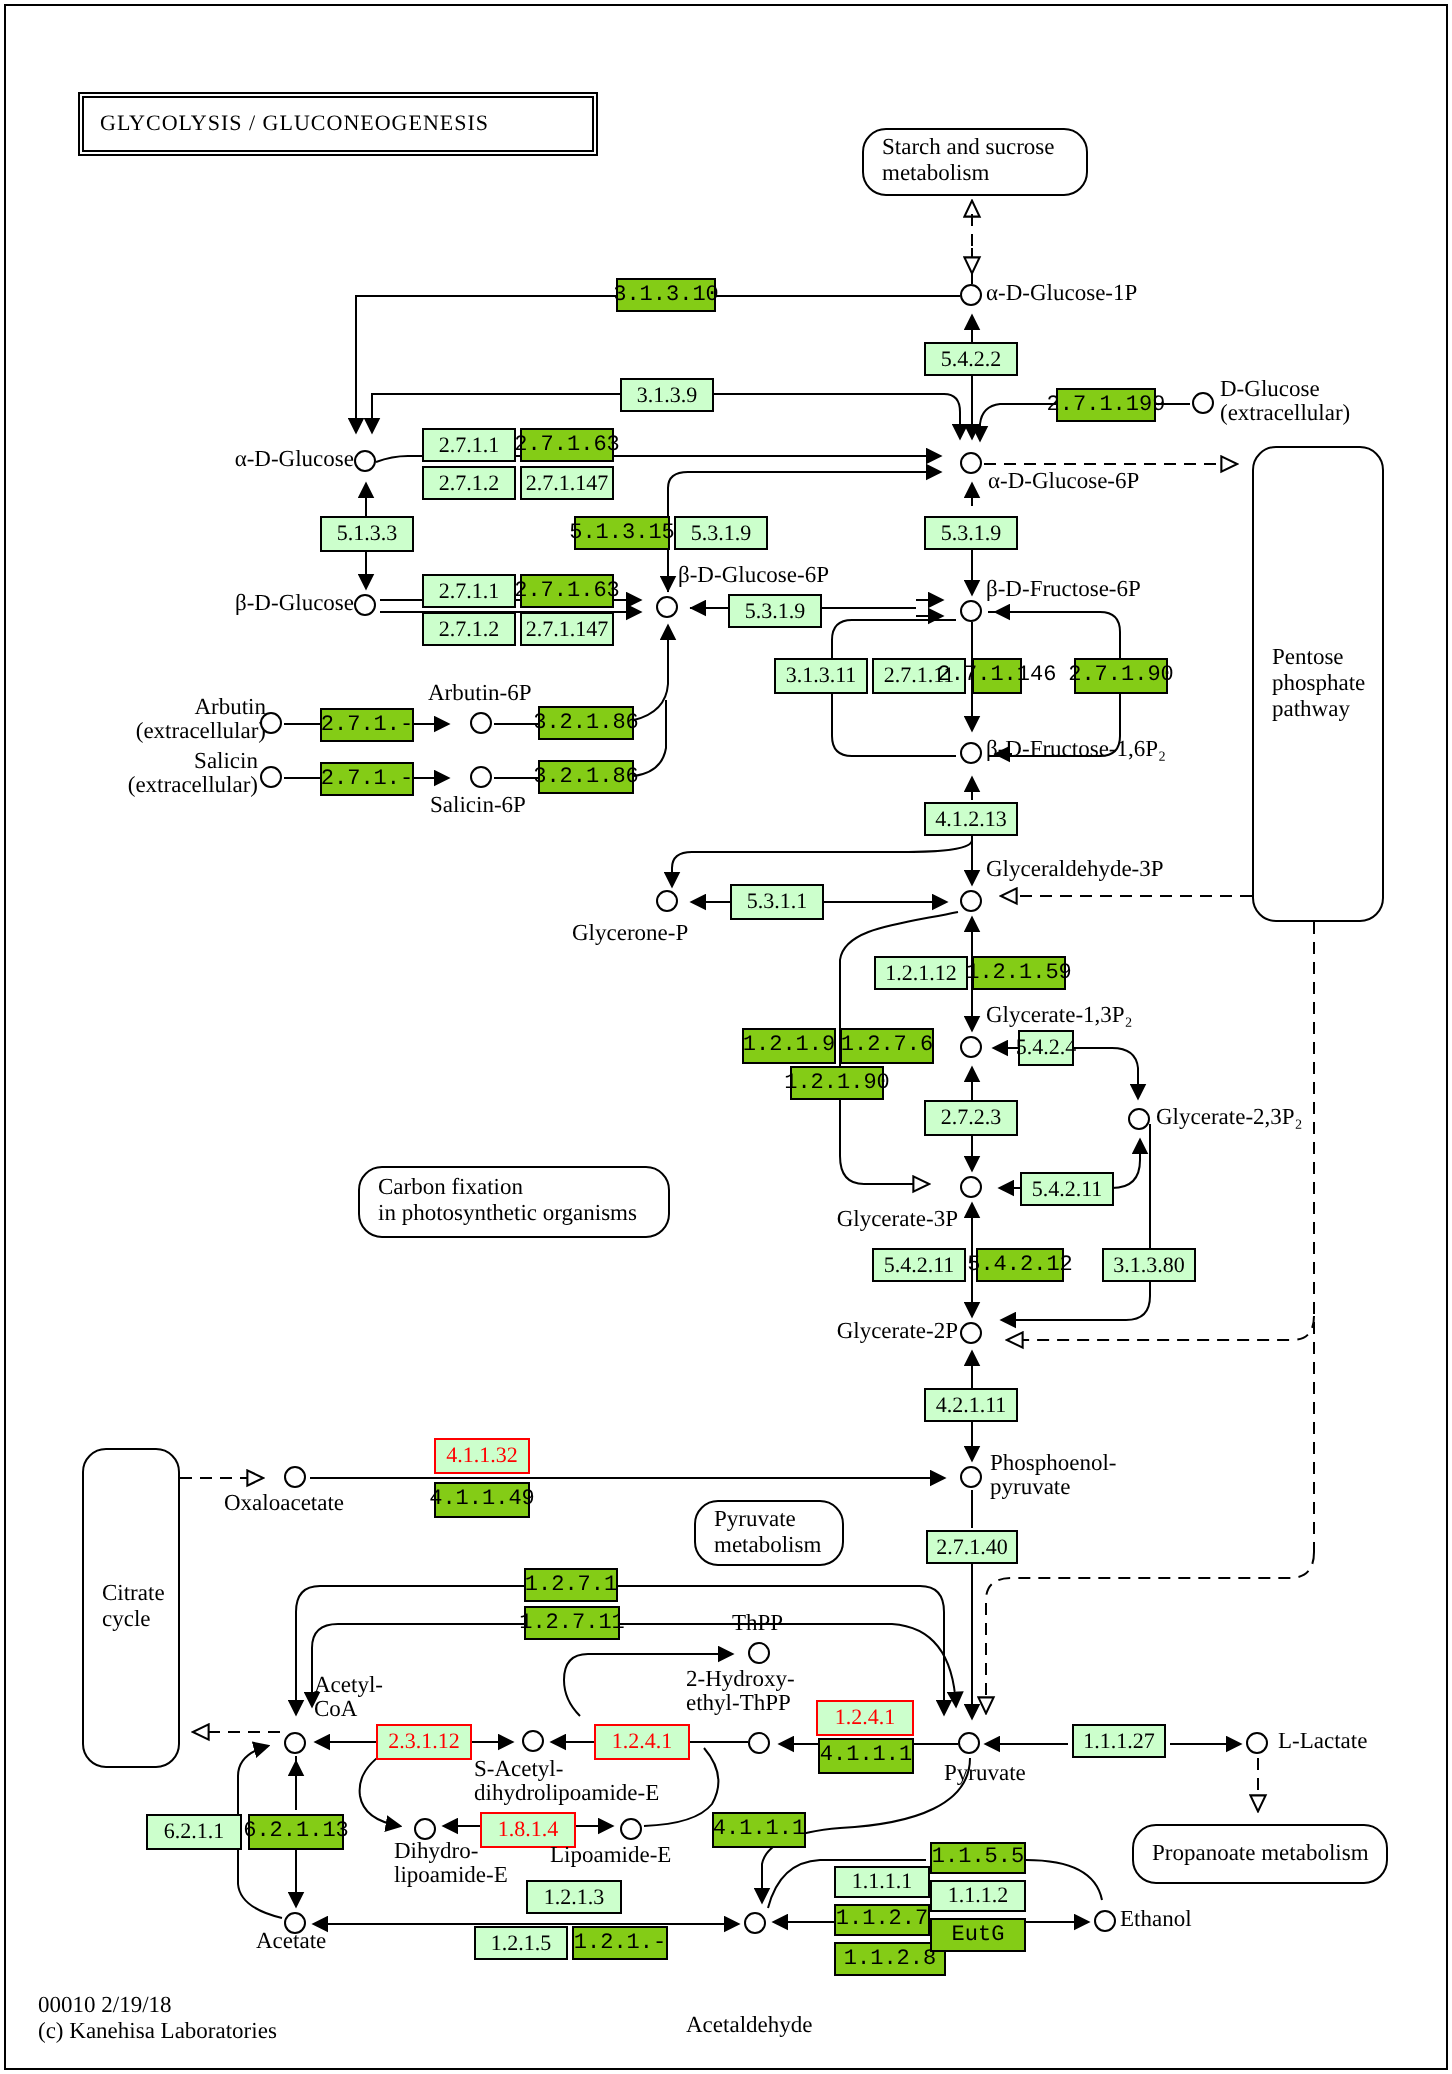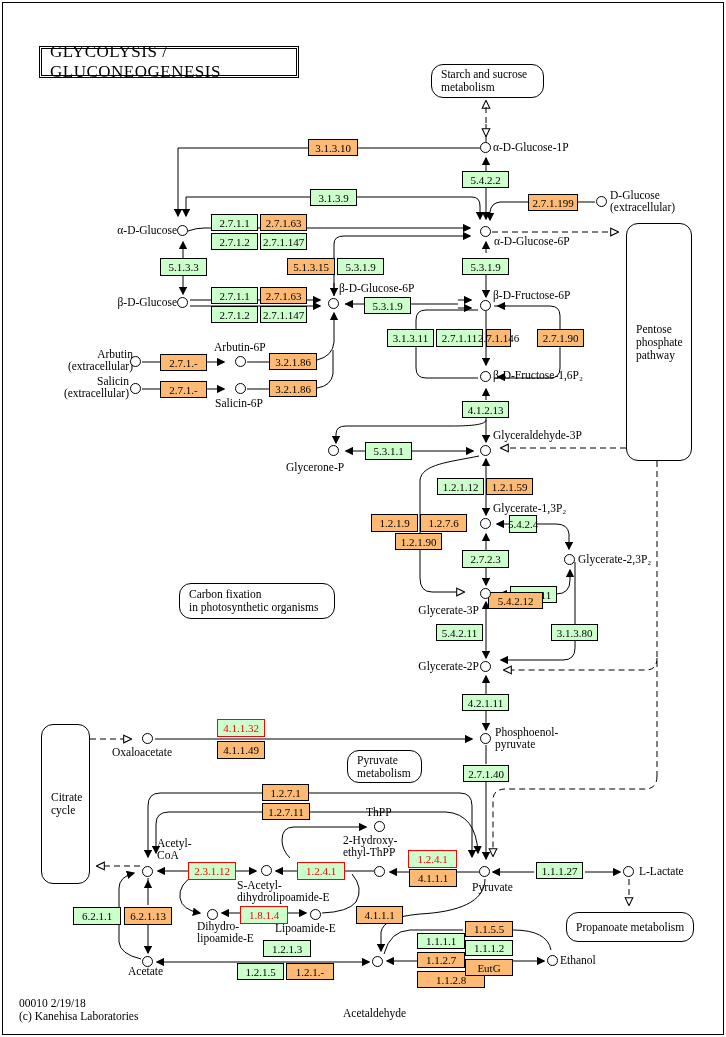--- a/index.html
+++ b/index.html
@@ -4,30 +4,30 @@
 <style>
   html,body{margin:0;padding:0;background:#fff;}
   #canvas{position:relative;width:726px;height:1037px;background:#fff;overflow:hidden;
           font-family:"Liberation Serif","DejaVu Serif",serif;color:#000;}
   #frame{position:absolute;left:2px;top:2px;width:720px;height:1031px;border:1px solid #000;}
   #conn{position:absolute;left:0;top:0;z-index:1;}
   .lbl{position:absolute;z-index:3;font-size:11.5px;line-height:12px;white-space:pre-line;}
   .lbl.r{text-align:right;}
   .ebox{position:absolute;z-index:2;display:flex;align-items:center;justify-content:center;
         font-size:11px;background:var(--green);border:1px solid #000;box-sizing:border-box;}
-  .ebox.w{background:#fdba74;}
+  .ebox.w{background:#84cc16;font-family:Liberation Mono, monospace;}
   .ebox.r{background:var(--green);border-color:var(--red);color:var(--red);}
   .pbox{position:absolute;z-index:2;background:#fff;border:1px solid #000;border-radius:12px;
         box-sizing:border-box;display:flex;align-items:center;font-size:11.5px;line-height:13px;
         white-space:pre-line;padding-left:9px;padding-right:4px;}
   .met{position:absolute;z-index:4;width:9px;height:9px;border:1.5px solid #000;border-radius:50%;
        background:#fff;box-sizing:content-box;}
   #title-box{position:absolute;left:41px;top:48px;width:246px;height:26px;z-index:3;
              border:1px solid #000;outline:1px solid #000;outline-offset:1px;background:#fff;
-             display:flex;align-items:center;padding-left:8px;font-size:17px;letter-spacing:.5px;}
+             display:flex;align-items:center;padding-left:8px;font-size:11px;letter-spacing:.5px;}
   #footer{position:absolute;left:19px;top:997px;z-index:3;font-size:11.5px;line-height:13px;}
 </style>
 </head>
 <body>
 
 <div id="canvas">
   <div id="frame"></div>
 
   <svg id="conn" width="726" height="1037">
     <defs>
@@ -190,21 +190,21 @@
     <div class="ebox g" style="left: 365px; top: 442px; width: 47px; height: 18px;">5.3.1.1</div>
     <div class="ebox g" style="left: 437px; top: 478px; width: 47px; height: 17px;">1.2.1.12</div>
     <div class="ebox w" style="left: 486px; top: 478px; width: 47px; height: 17px;">1.2.1.59</div>
     <div class="ebox w" style="left: 371px; top: 514px; width: 47px; height: 18px;">1.2.1.9</div>
     <div class="ebox w" style="left: 420px; top: 514px; width: 47px; height: 18px;">1.2.7.6</div>
     <div class="ebox w" style="left: 395px; top: 533px; width: 47px; height: 17px;">1.2.1.90</div>
     <div class="ebox g" style="left: 509px; top: 515px; width: 28px; height: 18px;">5.4.2.4</div>
     <div class="ebox g" style="left: 462px; top: 550px; width: 47px; height: 18px;">2.7.2.3</div>
     <div class="ebox g" style="left: 510px; top: 586px; width: 47px; height: 17px;">5.4.2.11</div>
     <div class="ebox g" style="left: 436px; top: 624px; width: 47px; height: 17px;">5.4.2.11</div>
-    <div class="ebox w" style="left: 488px; top: 592px; width: 55px; height: 17px;">5.4.2.12</div>
+    <div class="ebox w" style="left: 488px; top: 624px; width: 44px; height: 17px;">5.4.2.12</div>
     <div class="ebox g" style="left: 551px; top: 624px; width: 47px; height: 17px;">3.1.3.80</div>
     <div class="ebox g" style="left: 462px; top: 694px; width: 47px; height: 17px;">4.2.1.11</div>
     <div class="ebox r" style="left: 217px; top: 719px; width: 48px; height: 18px;">4.1.1.32</div>
     <div class="ebox w" style="left: 217px; top: 741px; width: 48px; height: 18px;">4.1.1.49</div>
     <div class="ebox g" style="left: 463px; top: 765px; width: 46px; height: 17px;">2.7.1.40</div>
     <div class="ebox w" style="left: 262px; top: 784px; width: 47px; height: 17px;">1.2.7.1</div>
     <div class="ebox w" style="left: 262px; top: 803px; width: 48px; height: 17px;">1.2.7.11</div>
     <div class="ebox r" style="left: 188px; top: 862px; width: 48px; height: 18px; font-family: Liberation Serif, serif;">2.3.1.12</div>
     <div class="ebox r" style="left: 297px; top: 862px; width: 48px; height: 18px;">1.2.4.1</div>
     <div class="ebox r" style="left: 408px; top: 850px; width: 49px; height: 18px;">1.2.4.1</div>
@@ -212,21 +212,21 @@
     <div class="ebox g" style="left: 536px; top: 862px; width: 47px; height: 17px;">1.1.1.27</div>
     <div class="ebox g" style="left: 73px; top: 907px; width: 48px; height: 18px;">6.2.1.1</div>
     <div class="ebox w" style="left: 124px; top: 907px; width: 48px; height: 18px;">6.2.1.13</div>
     <div class="ebox r" style="left: 240px; top: 906px; width: 48px; height: 18px;">1.8.1.4</div>
     <div class="ebox w" style="left: 356px; top: 906px; width: 47px; height: 18px;">4.1.1.1</div>
     <div class="ebox g" style="left: 263px; top: 940px; width: 48px; height: 17px;">1.2.1.3</div>
     <div class="ebox g" style="left: 237px; top: 963px; width: 47px; height: 17px;">1.2.1.5</div>
     <div class="ebox w" style="left: 286px; top: 963px; width: 48px; height: 17px;">1.2.1.-</div>
     <div class="ebox g" style="left: 417px; top: 933px; width: 48px; height: 16px;">1.1.1.1</div>
     <div class="ebox w" style="left: 417px; top: 952px; width: 48px; height: 16px;">1.1.2.7</div>
-    <div class="ebox w" style="left: 417px; top: 971px; width: 68px; height: 17px;">1.1.2.8</div>
+    <div class="ebox w" style="left: 417px; top: 971px; width: 56px; height: 17px;">1.1.2.8</div>
     <div class="ebox w" style="left: 465px; top: 921px; width: 48px; height: 16px;">1.1.5.5</div>
     <div class="ebox g" style="left: 465px; top: 940px; width: 48px; height: 16px;">1.1.1.2</div>
     <div class="ebox w" style="left: 465px; top: 959px; width: 48px; height: 17px;">EutG</div>
     <div class="met" style="left: 480px; top: 142px;"></div>
     <div class="met" style="left: 596px; top: 196px;"></div>
     <div class="met" style="left: 177px; top: 225px;"></div>
     <div class="met" style="left: 480px; top: 226px;"></div>
     <div class="met" style="left: 177px; top: 297px;"></div>
     <div class="met" style="left: 328px; top: 298px;"></div>
     <div class="met" style="left: 480px; top: 300px;"></div>

